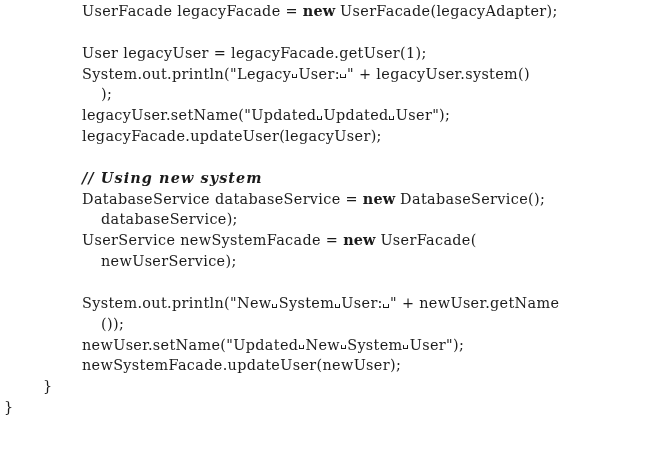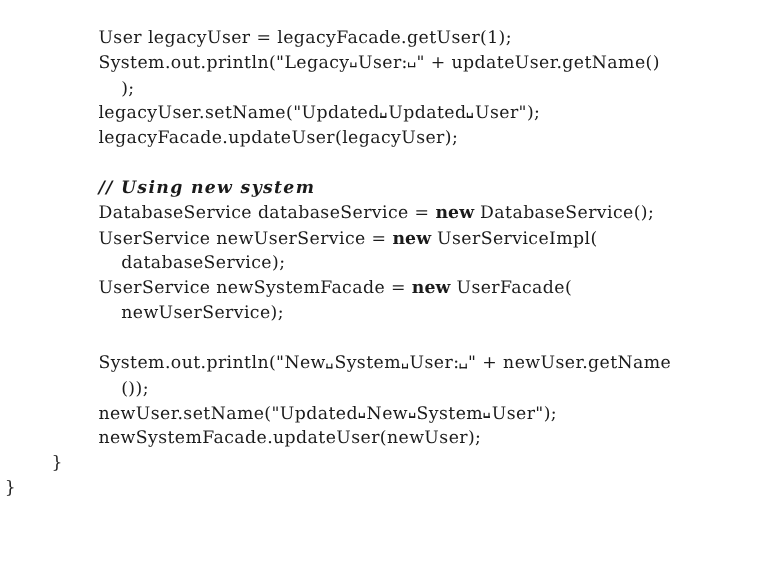--- a/index.html
+++ b/index.html
@@ -87,30 +87,30 @@
     height: 4px;
     background: #1b1b1b;
     display: block;
   }
 </style>
 </head>
 <body>
 
 <div id="page">
   <div id="listing">
+      <div class="code-line ind-2"><span>UserFacade legacyFacade = </span><span class="tok-kw">new</span><span> UserFacade(legacyAdapter);</span></div>
       <div class="code-line ind-2 blank">&nbsp;</div>
       <div class="code-line ind-2"><span>User legacyUser = legacyFacade.getUser(1);</span></div>
-      <div class="code-line ind-2"><span>System.out.println(</span><span class="tok-str">"Legacy</span><span class="vspace"><span class="vspace-r"></span></span><span class="tok-str">User:</span><span class="vspace"><span class="vspace-r"></span></span><span class="tok-str">"</span><span> + updateUser.getName()</span></div>
+      <div class="code-line ind-2"><span>System.out.println(</span><span class="tok-str">"Legacy</span><span class="vspace"><span class="vspace-r"></span></span><span class="tok-str">User:</span><span class="vspace"><span class="vspace-r"></span></span><span class="tok-str">"</span><span> + legacyUser.system()</span></div>
       <div class="code-line ind-2c"><span>);</span></div>
       <div class="code-line ind-2"><span>legacyUser.setName(</span><span class="tok-str">"Updated</span><span class="vspace"><span class="vspace-r"></span></span><span class="tok-str">Updated</span><span class="vspace"><span class="vspace-r"></span></span><span class="tok-str">User"</span><span>);</span></div>
       <div class="code-line ind-2"><span>legacyFacade.updateUser(legacyUser);</span></div>
       <div class="code-line ind-2 blank">&nbsp;</div>
       <div class="code-line ind-2"><span class="tok-cmt">// Using new system</span></div>
       <div class="code-line ind-2"><span>DatabaseService databaseService = </span><span class="tok-kw">new</span><span> DatabaseService();</span></div>
-      <div class="code-line ind-2"><span>UserService newUserService = </span><span class="tok-kw">new</span><span> UserServiceImpl(</span></div>
       <div class="code-line ind-2c"><span>databaseService);</span></div>
       <div class="code-line ind-2"><span>UserService newSystemFacade = </span><span class="tok-kw">new</span><span> UserFacade(</span></div>
       <div class="code-line ind-2c"><span>newUserService);</span></div>
       <div class="code-line ind-2 blank">&nbsp;</div>
       <div class="code-line ind-2"><span>System.out.println(</span><span class="tok-str">"New</span><span class="vspace"><span class="vspace-r"></span></span><span class="tok-str">System</span><span class="vspace"><span class="vspace-r"></span></span><span class="tok-str">User:</span><span class="vspace"><span class="vspace-r"></span></span><span class="tok-str">"</span><span> + newUser.getName</span></div>
       <div class="code-line ind-2c"><span>());</span></div>
       <div class="code-line ind-2"><span>newUser.setName(</span><span class="tok-str">"Updated</span><span class="vspace"><span class="vspace-r"></span></span><span class="tok-str">New</span><span class="vspace"><span class="vspace-r"></span></span><span class="tok-str">System</span><span class="vspace"><span class="vspace-r"></span></span><span class="tok-str">User"</span><span>);</span></div>
       <div class="code-line ind-2"><span>newSystemFacade.updateUser(newUser);</span></div>
       <div class="code-line ind-1"><span>}</span></div>
       <div class="code-line ind-0"><span>}</span></div>

